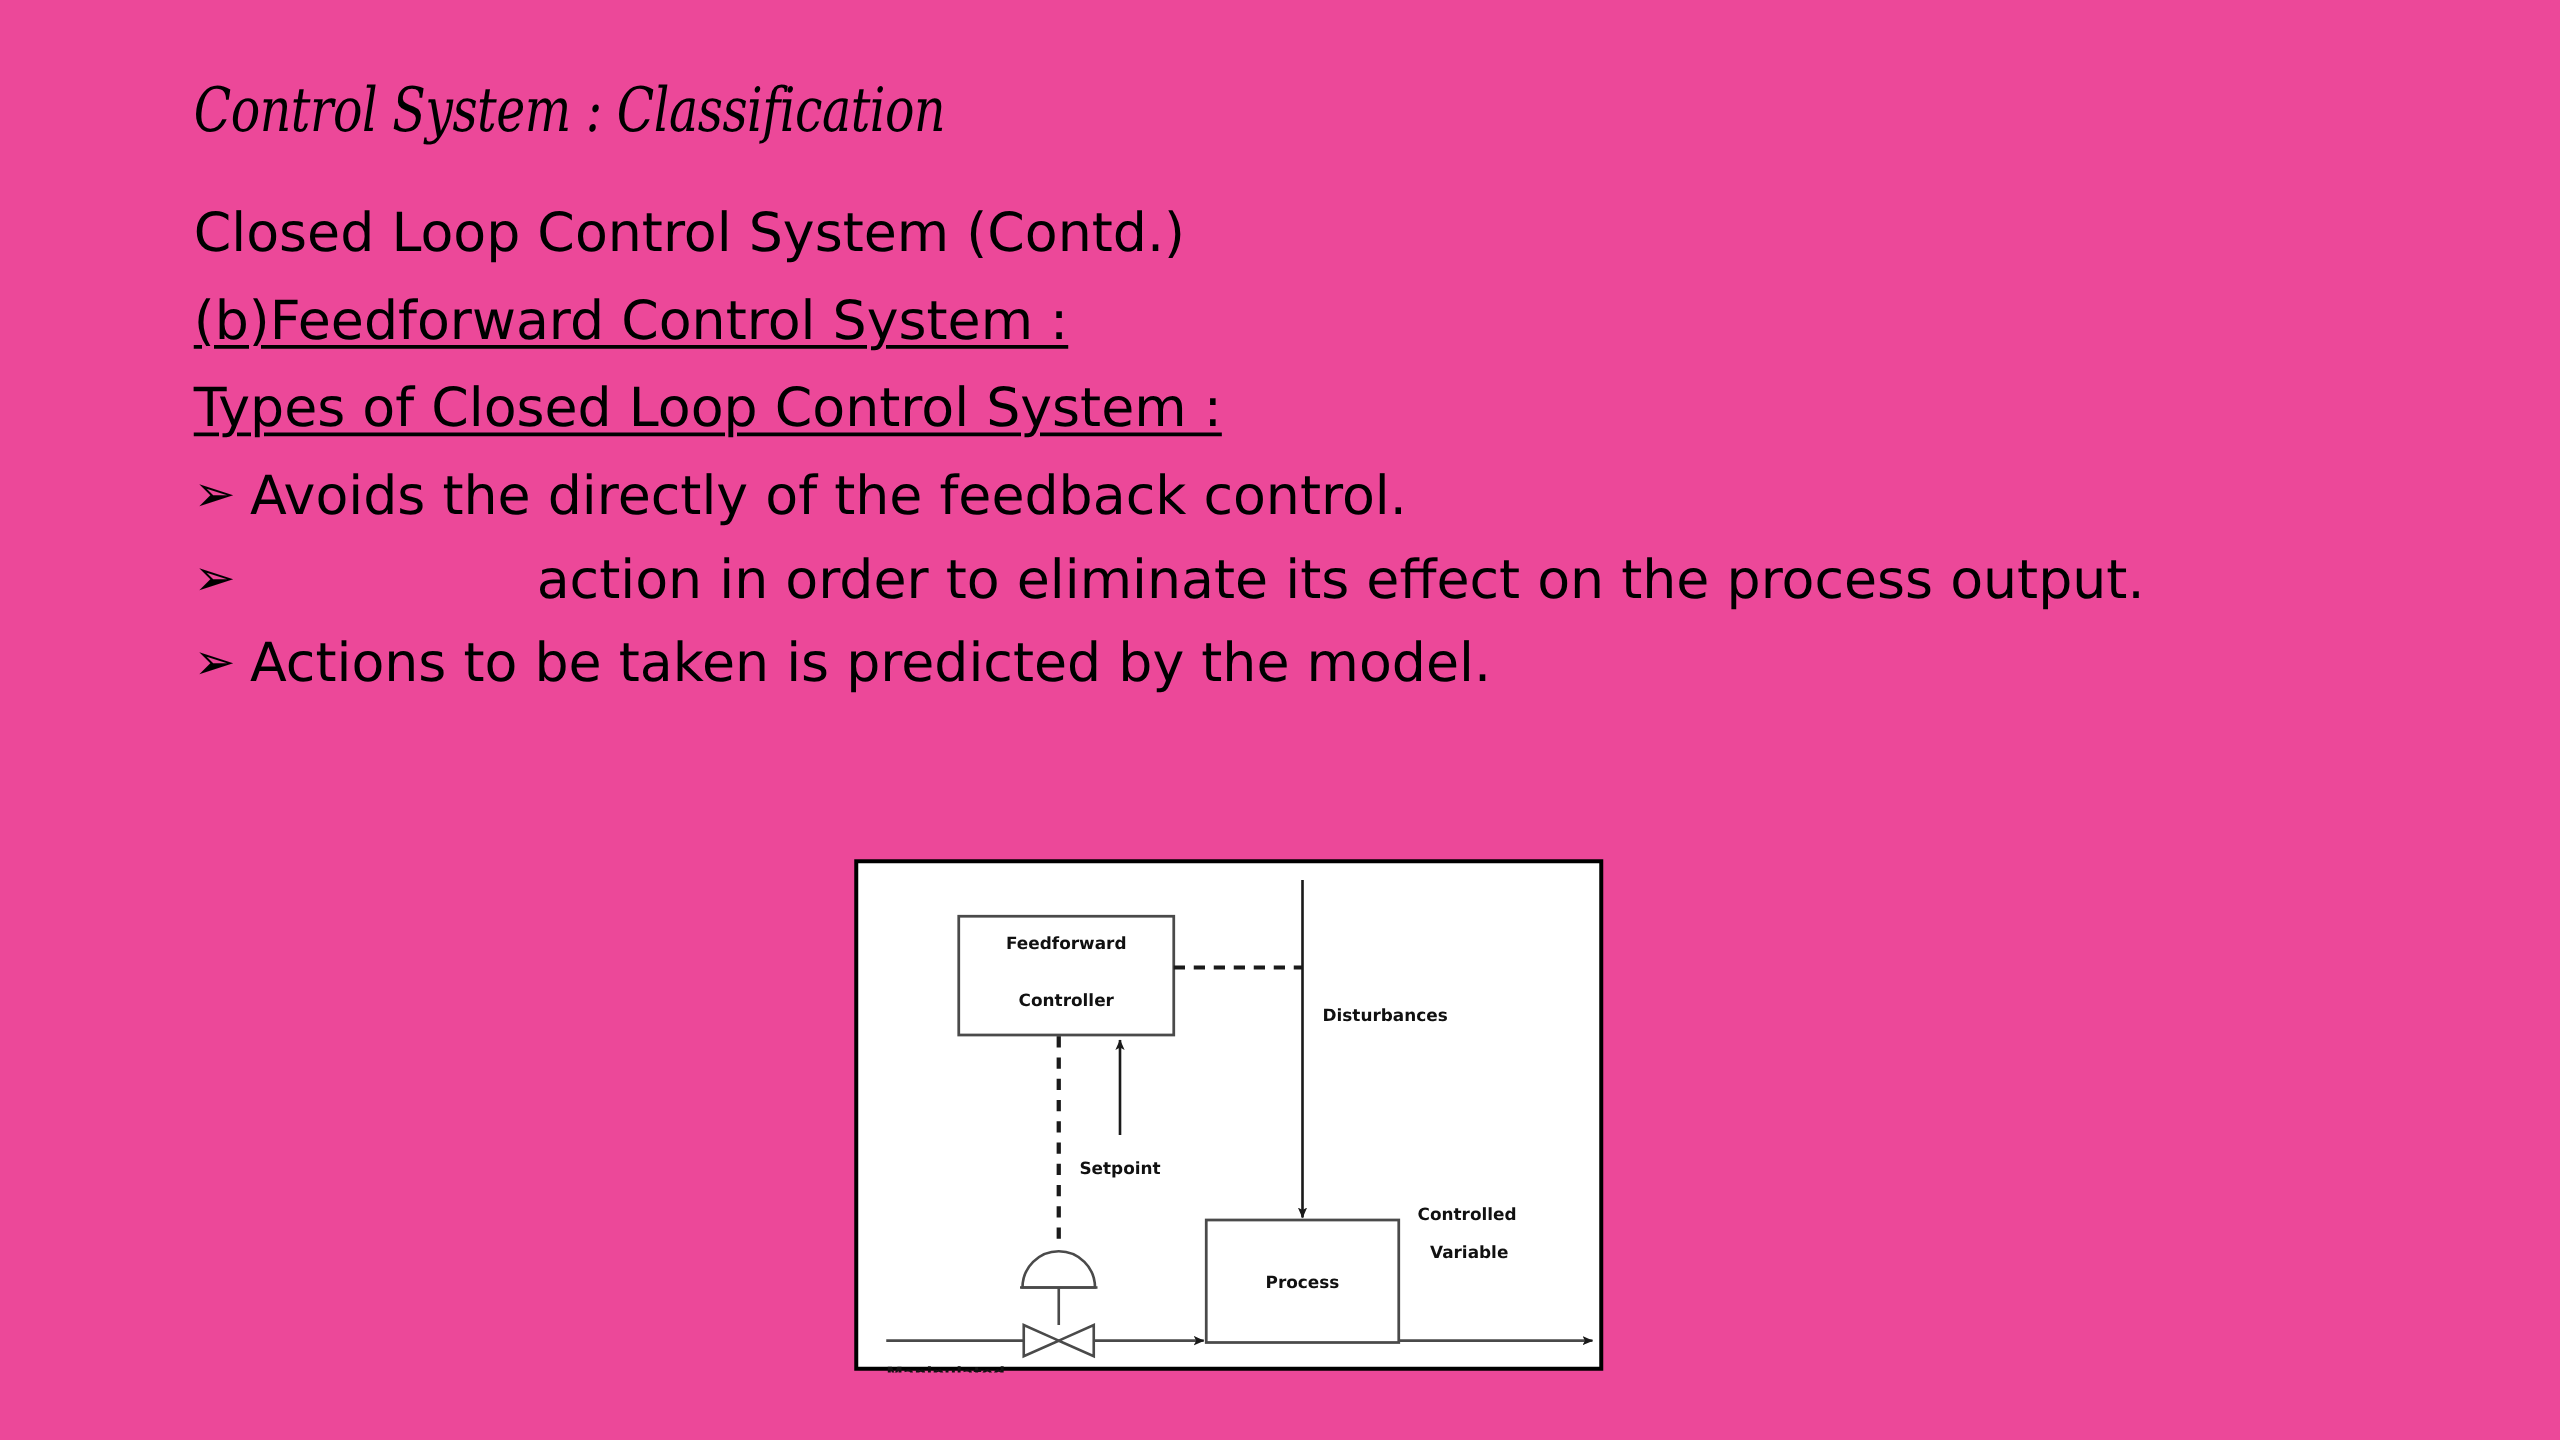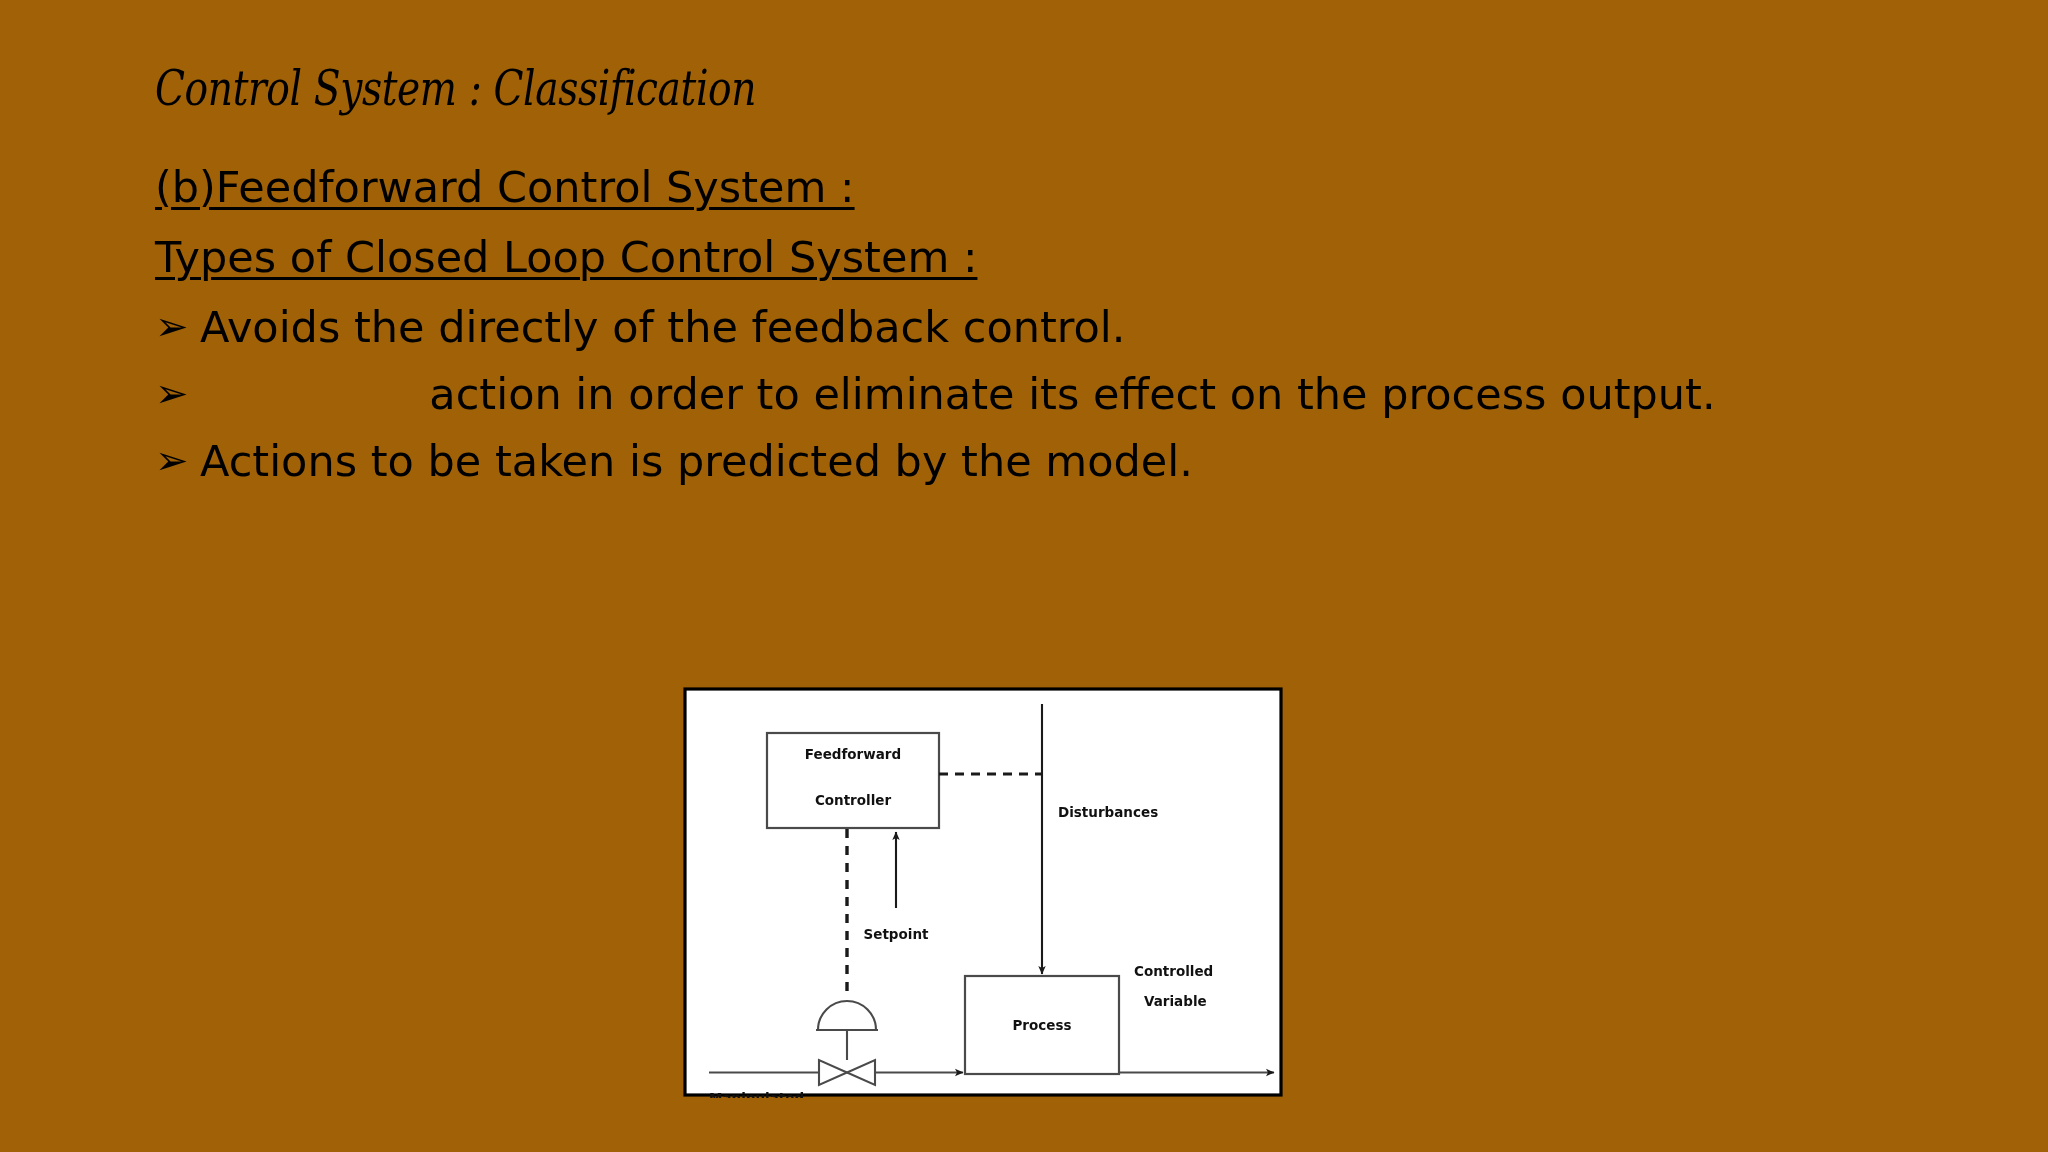--- a/index.html
+++ b/index.html
@@ -4,21 +4,21 @@
 <style>
   html, body {
     margin: 0;
     padding: 0;
     background: #ffffff;
   }
   .slide {
     position: relative;
     width: 2048px;
     height: 1152px;
-    background: #a16207;
+    background: #ec4899;
     overflow: hidden;
     font-family: "DejaVu Sans", sans-serif;
     color: #000000;
   }
 
   
   .slide-title {
     position: absolute;
     left: 155px;
     top: 62px;
@@ -110,20 +110,21 @@
 </style>
 </head>
 <body>
 
 <div class="slide">
 
   <div class="slide-title">Control System : Classification</div>
 
   <div class="body-block">
 
+    <p class="line">Closed Loop Control System (Contd.)</p>
 
     <p class="line u">(b)Feedforward Control System :</p>
 
     <p class="line u">Types of Closed Loop Control System :</p>
 
     <div class="bullet">
       <span class="marker">➢</span>
       <span>Avoids the directly of the feedback control.</span>
     </div>
 

